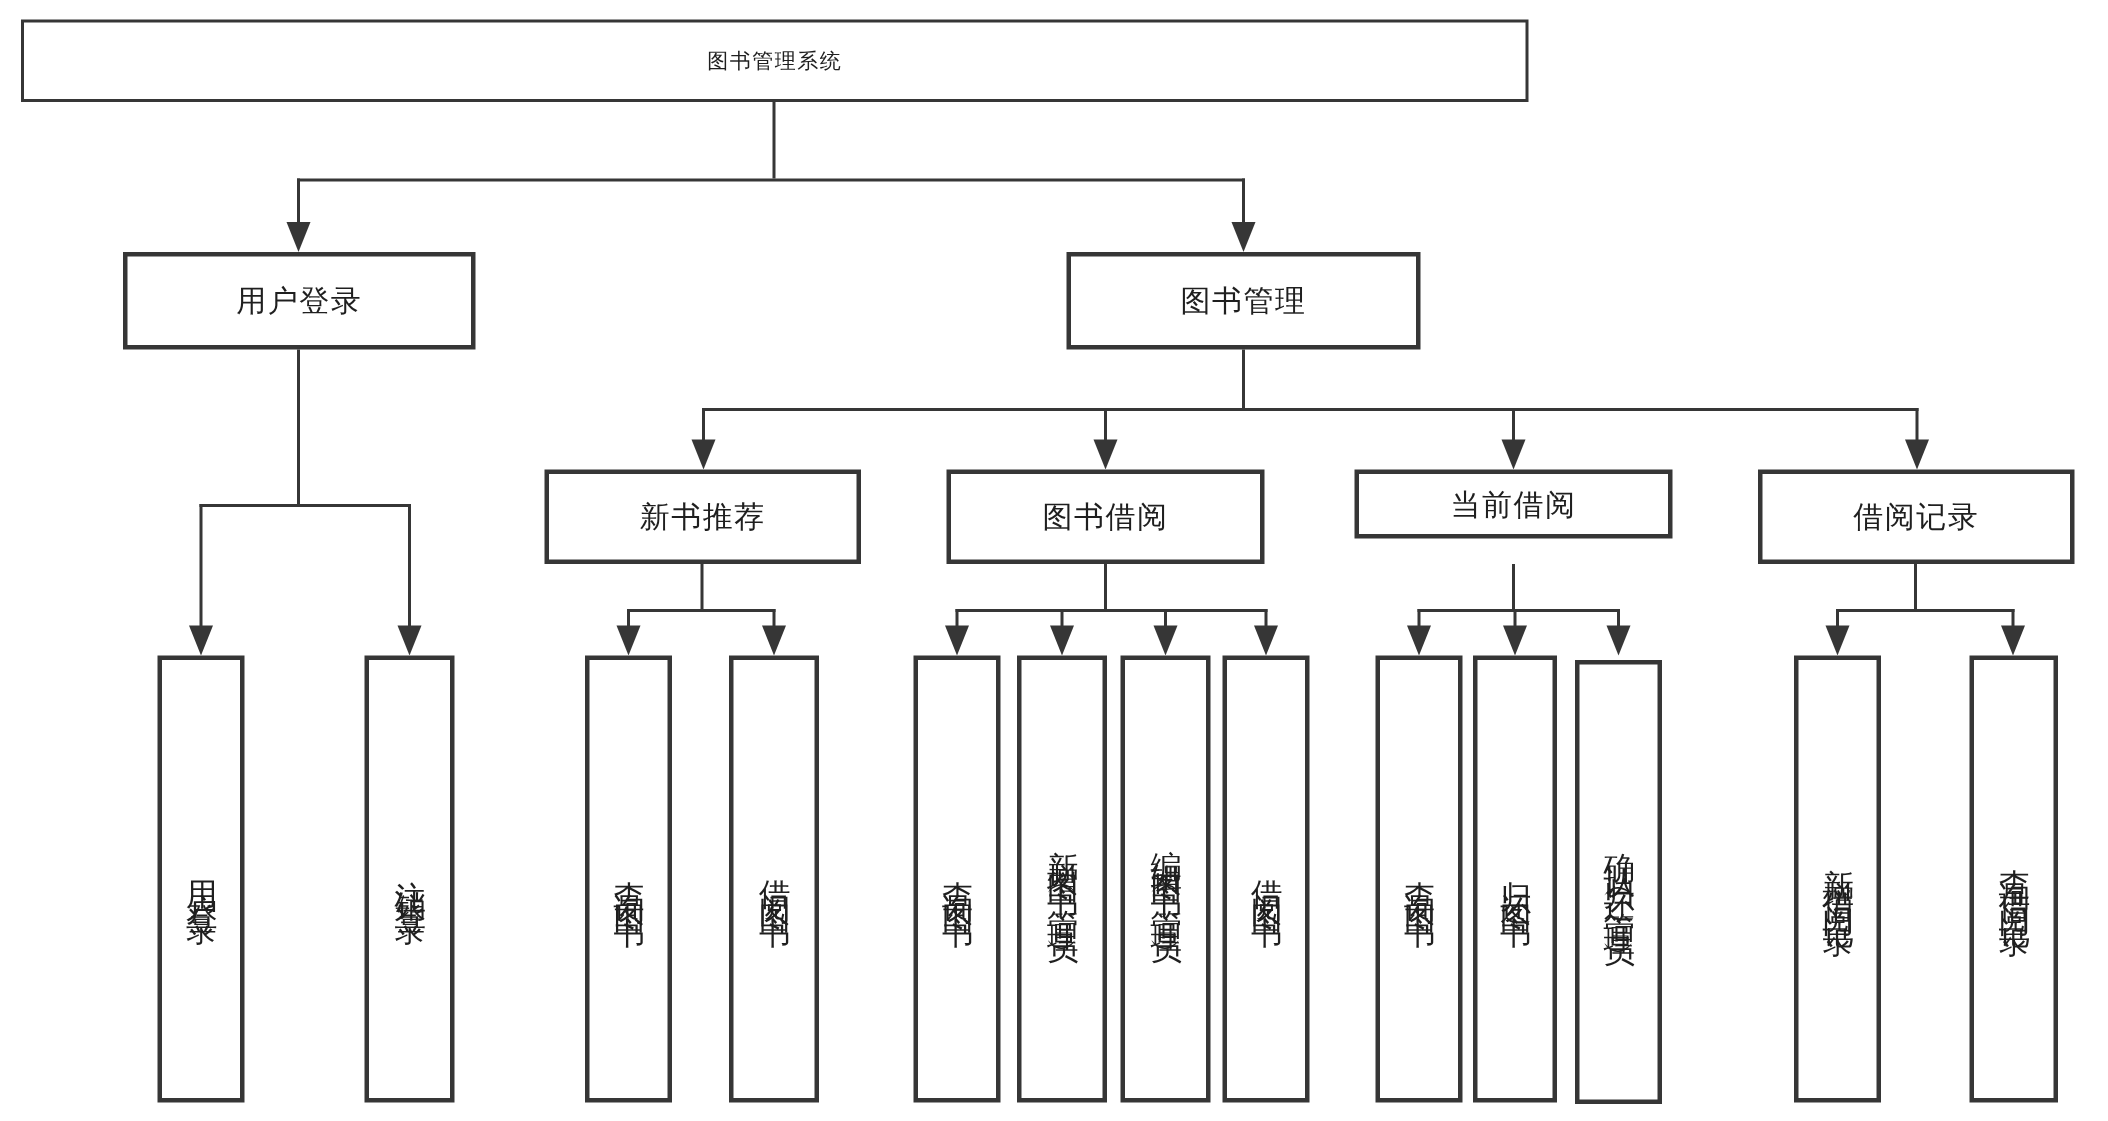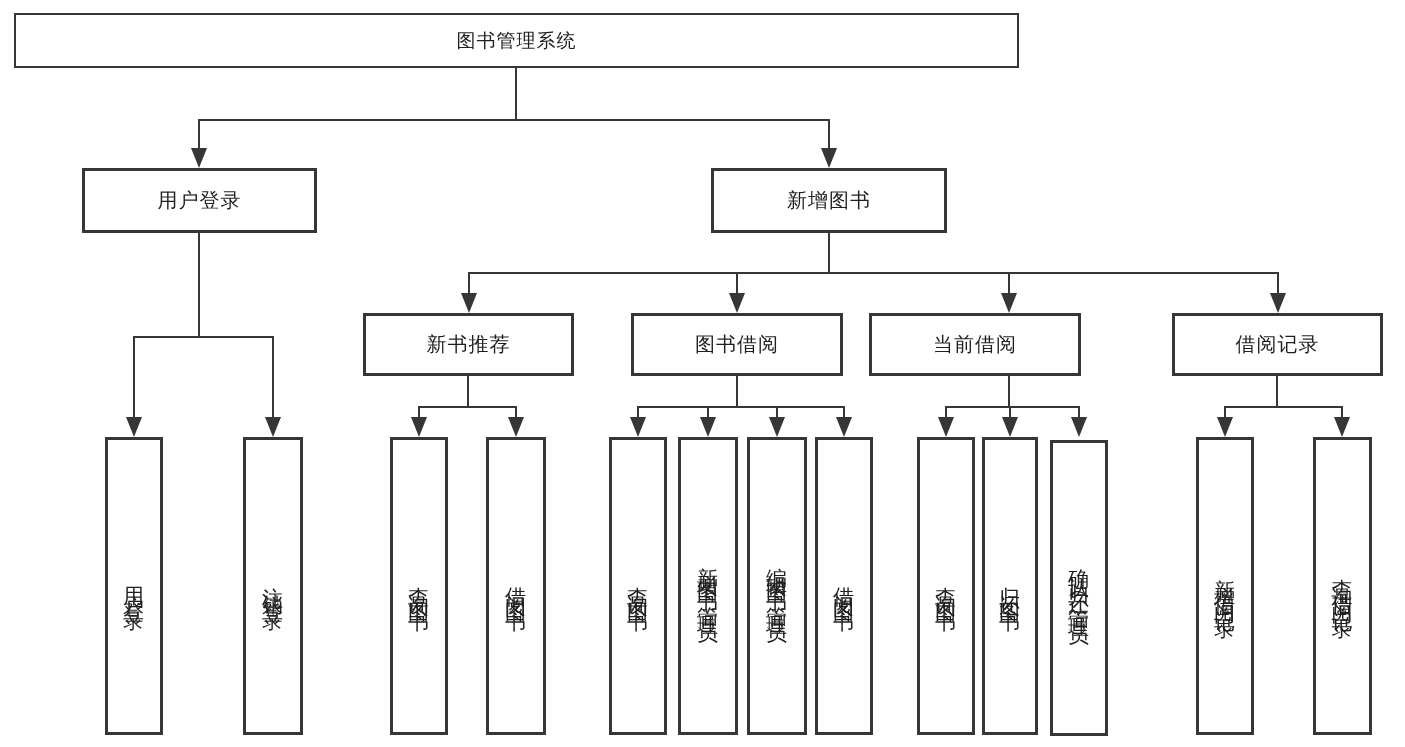--- a/index.html
+++ b/index.html
@@ -22,21 +22,21 @@
     border: 3px solid #363636;
     display: flex;
     align-items: center;
     justify-content: center;
     color: #1f1f1f;
     font-size: 20px;
     letter-spacing: 1px;
   }
   .box.root {
     border-width: 2px;
-    font-size: 19px;
+    font-size: 14px;
   }
   .vtext {
     writing-mode: vertical-rl;
     text-orientation: mixed;
     font-size: 21px;
     line-height: 1.1;
     letter-spacing: 8px;
     color: #1f1f1f;
   }
   .vline {
@@ -74,21 +74,21 @@
   <div class="box root" style="left:14px; top:13px; width:1005px; height:55px;">图书管理系统</div>
 
   <div class="vline" style="left:515px; top:68px;  height:51px;"></div>
   <div class="hline" style="left:198px; top:119px; width:632px;"></div>
   <div class="vline" style="left:198px; top:119px; height:31px;"></div>
   <div class="arrow" style="left:191px; top:148px;"></div>
   <div class="vline" style="left:828px; top:119px; height:31px;"></div>
   <div class="arrow" style="left:821px; top:148px;"></div>
 
   <div class="box" style="left:82px; top:168px; width:235px; height:65px;">用户登录</div>
-  <div class="box" style="left:711px; top:168px; width:236px; height:65px;">新增图书</div>
+  <div class="box" style="left:711px; top:168px; width:236px; height:65px;">图书管理</div>
 
   <div class="vline" style="left:198px; top:233px; height:105px;"></div>
   <div class="hline" style="left:133px; top:336px; width:141px;"></div>
   <div class="vline" style="left:133px; top:336px; height:85px;"></div>
   <div class="arrow" style="left:126px; top:417px;"></div>
   <div class="vline" style="left:272px; top:336px; height:85px;"></div>
   <div class="arrow" style="left:265px; top:417px;"></div>
 
   <div class="vline" style="left:828px; top:233px; height:40px;"></div>
   <div class="hline" style="left:468px; top:272px; width:811px;"></div>
@@ -96,21 +96,21 @@
   <div class="arrow" style="left:461px;  top:293px;"></div>
   <div class="vline" style="left:736px;  top:272px; height:24px;"></div>
   <div class="arrow" style="left:729px;  top:293px;"></div>
   <div class="vline" style="left:1008px; top:272px; height:24px;"></div>
   <div class="arrow" style="left:1001px; top:293px;"></div>
   <div class="vline" style="left:1277px; top:272px; height:24px;"></div>
   <div class="arrow" style="left:1270px; top:293px;"></div>
 
   <div class="box" style="left:631px;  top:313px; width:212px; height:63px;">图书借阅</div>
   <div class="box" style="left:363px;  top:313px; width:211px; height:63px;">新书推荐</div>
-  <div class="box" style="left:869px;  top:313px; width:212px; height:63px;">当前借阅</div>
+  <div class="box" style="left:903px;  top:313px; width:212px; height:46px;">当前借阅</div>
   <div class="box" style="left:1172px; top:313px; width:211px; height:63px;">借阅记录</div>
 
   <div class="vline" style="left:467px; top:376px; height:32px;"></div>
   <div class="hline" style="left:418px; top:406px; width:99px;"></div>
   <div class="vline" style="left:418px; top:406px; height:14px;"></div>
   <div class="arrow" style="left:411px; top:417px;"></div>
   <div class="vline" style="left:515px; top:406px; height:14px;"></div>
   <div class="arrow" style="left:508px; top:417px;"></div>
 
   <div class="vline" style="left:736px; top:376px; height:32px;"></div>

